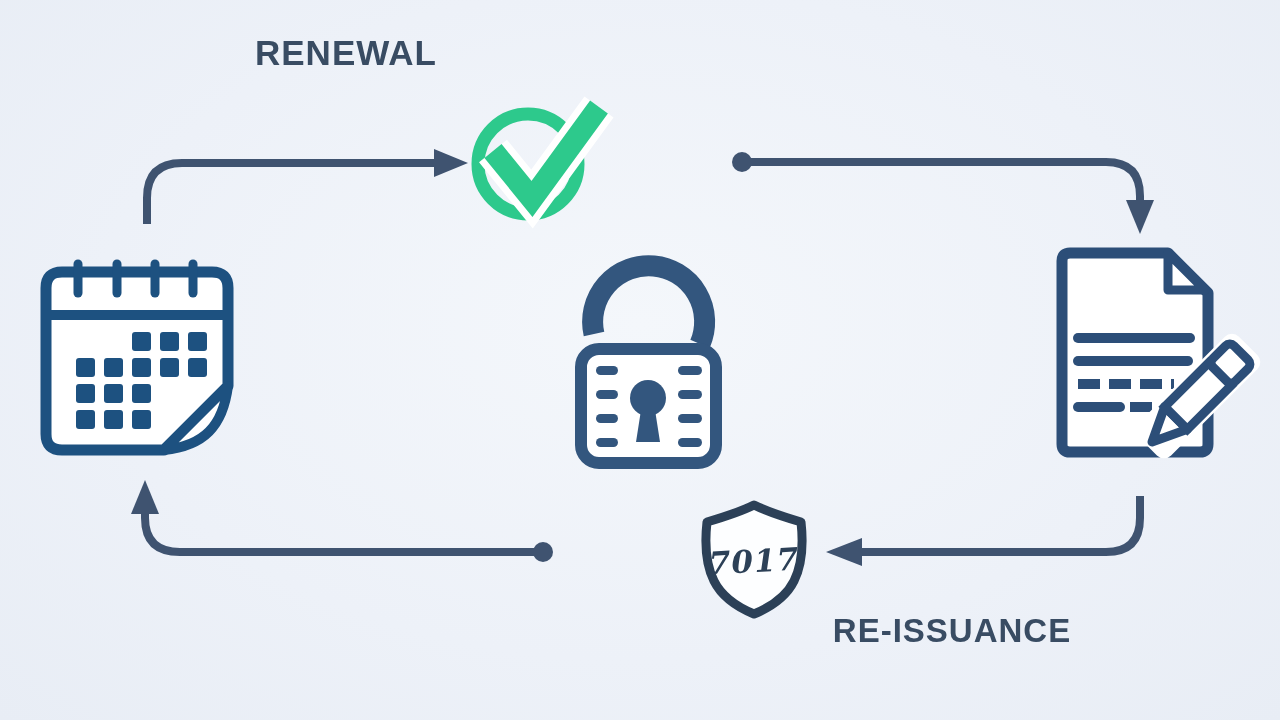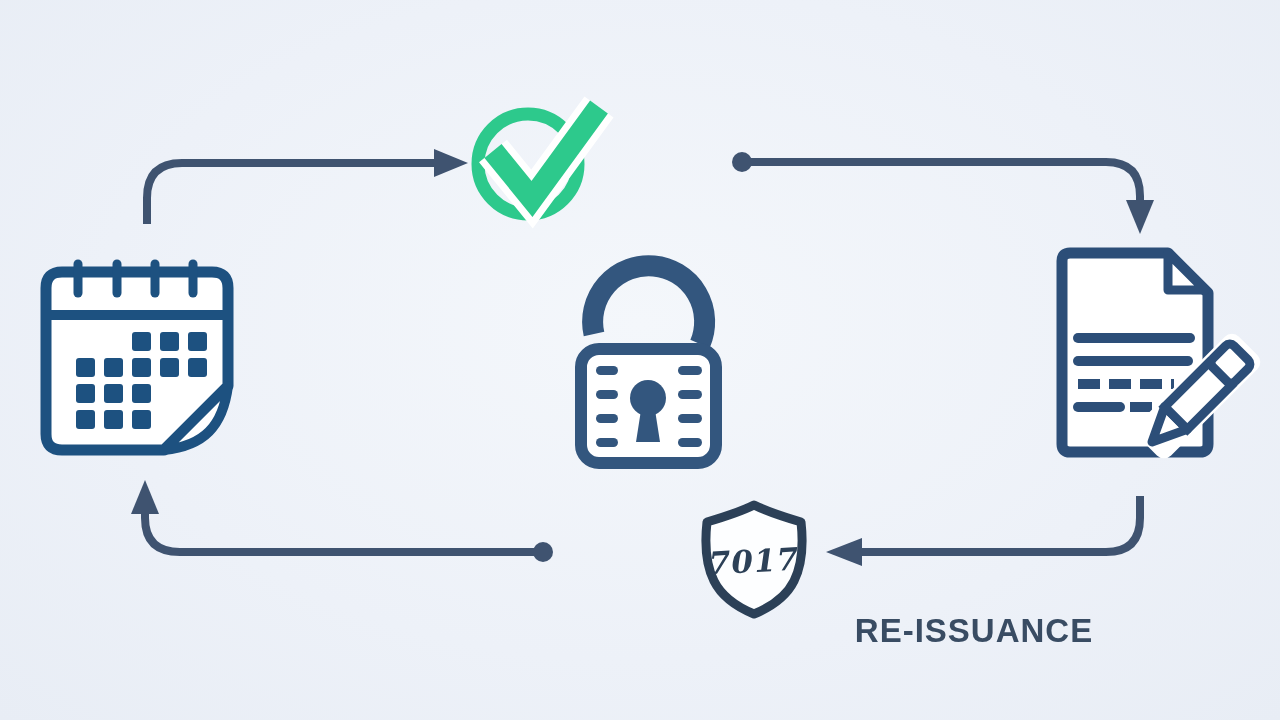--- a/index.html
+++ b/index.html
@@ -16,21 +16,21 @@
     position:absolute;
     transform:translateX(-50%);
     font-weight:bold;
     color:var(--ink,#394c63);
     letter-spacing:1px;
     white-space:nowrap;
     user-select:none;
   }
   .title-renewal{left:346px;top:33px;font-size:35px;}
   .title-newt{left:960px;top:35px;font-size:35px;}
-  .title-reissuance{left:952px;top:612px;font-size:33px;margin-left:22px;}
+  .title-reissuance{left:952px;top:612px;font-size:33px;}
 
   
   .arrow-stroke{stroke:var(--arrow,#3f5370);fill:none;}
   .arrow-fill{fill:var(--arrow,#3f5370);}
   .green-stroke{stroke:var(--green,#2dc98c);fill:none;}
   .halo{stroke:#ffffff;fill:none;}
   .cal-stroke{stroke:var(--calendar-blue,#1d5180);fill:none;}
   .cal-body{stroke:var(--calendar-blue,#1d5180);fill:#ffffff;}
   .cal-fill{fill:var(--calendar-blue,#1d5180);}
   .lock-stroke{stroke:var(--lock-blue,#33567e);fill:none;}
@@ -145,14 +145,15 @@
         <rect class="doc-body" stroke-width="9" x="96" y="-16" width="30" height="32" rx="6"></rect>
       </g>
     </g>
 
     <g>
       <path class="shield-body" stroke-width="9" stroke-linejoin="round" d="M 754 505 C 766 511 784 517 801 522 C 804 549 801 567 794 581 C 786 597 771 607 754 614 C 737 607 722 597 714 581 C 707 567 704 549 707 522 C 724 517 742 511 754 505 Z"></path>
       <text class="shield-text" x="754" y="572" text-anchor="middle" transform="rotate(-3 754 560)">7017</text>
     </g>
   </svg>
 
+  <div class="title title-renewal">RENEWAL</div>
   <div class="title title-reissuance">RE-ISSUANCE</div>
 </div>
 
 </body></html>

